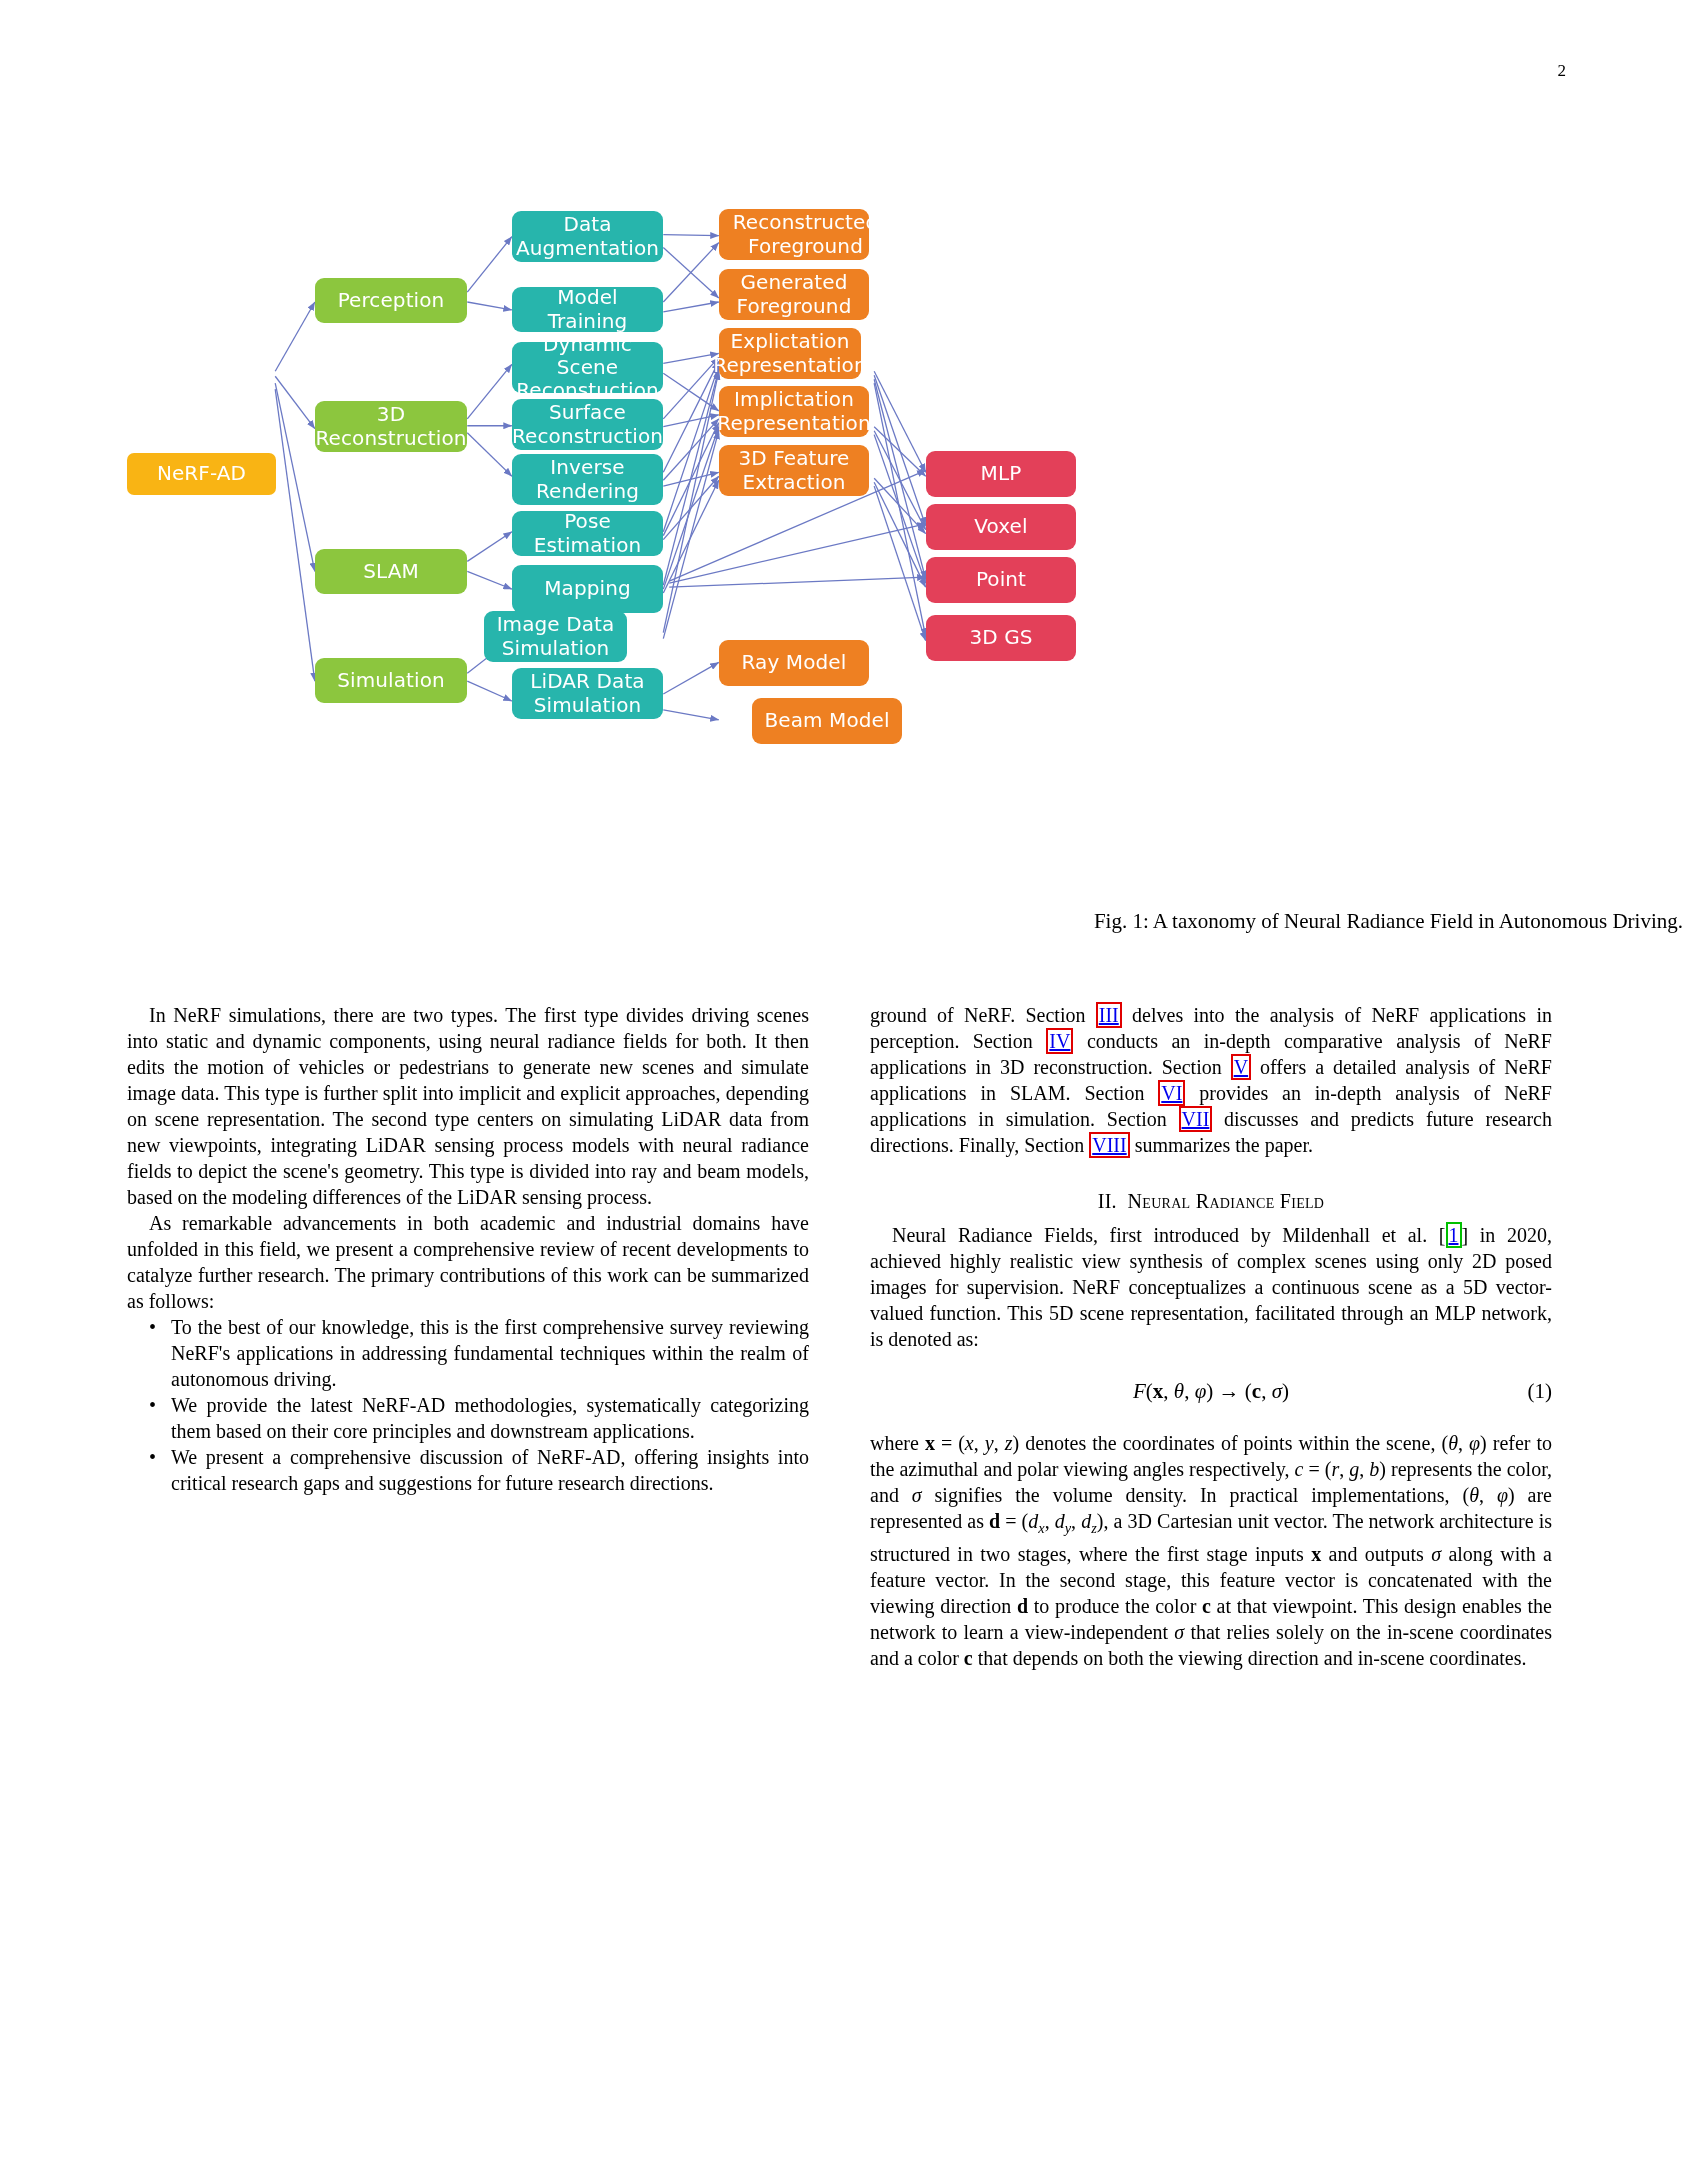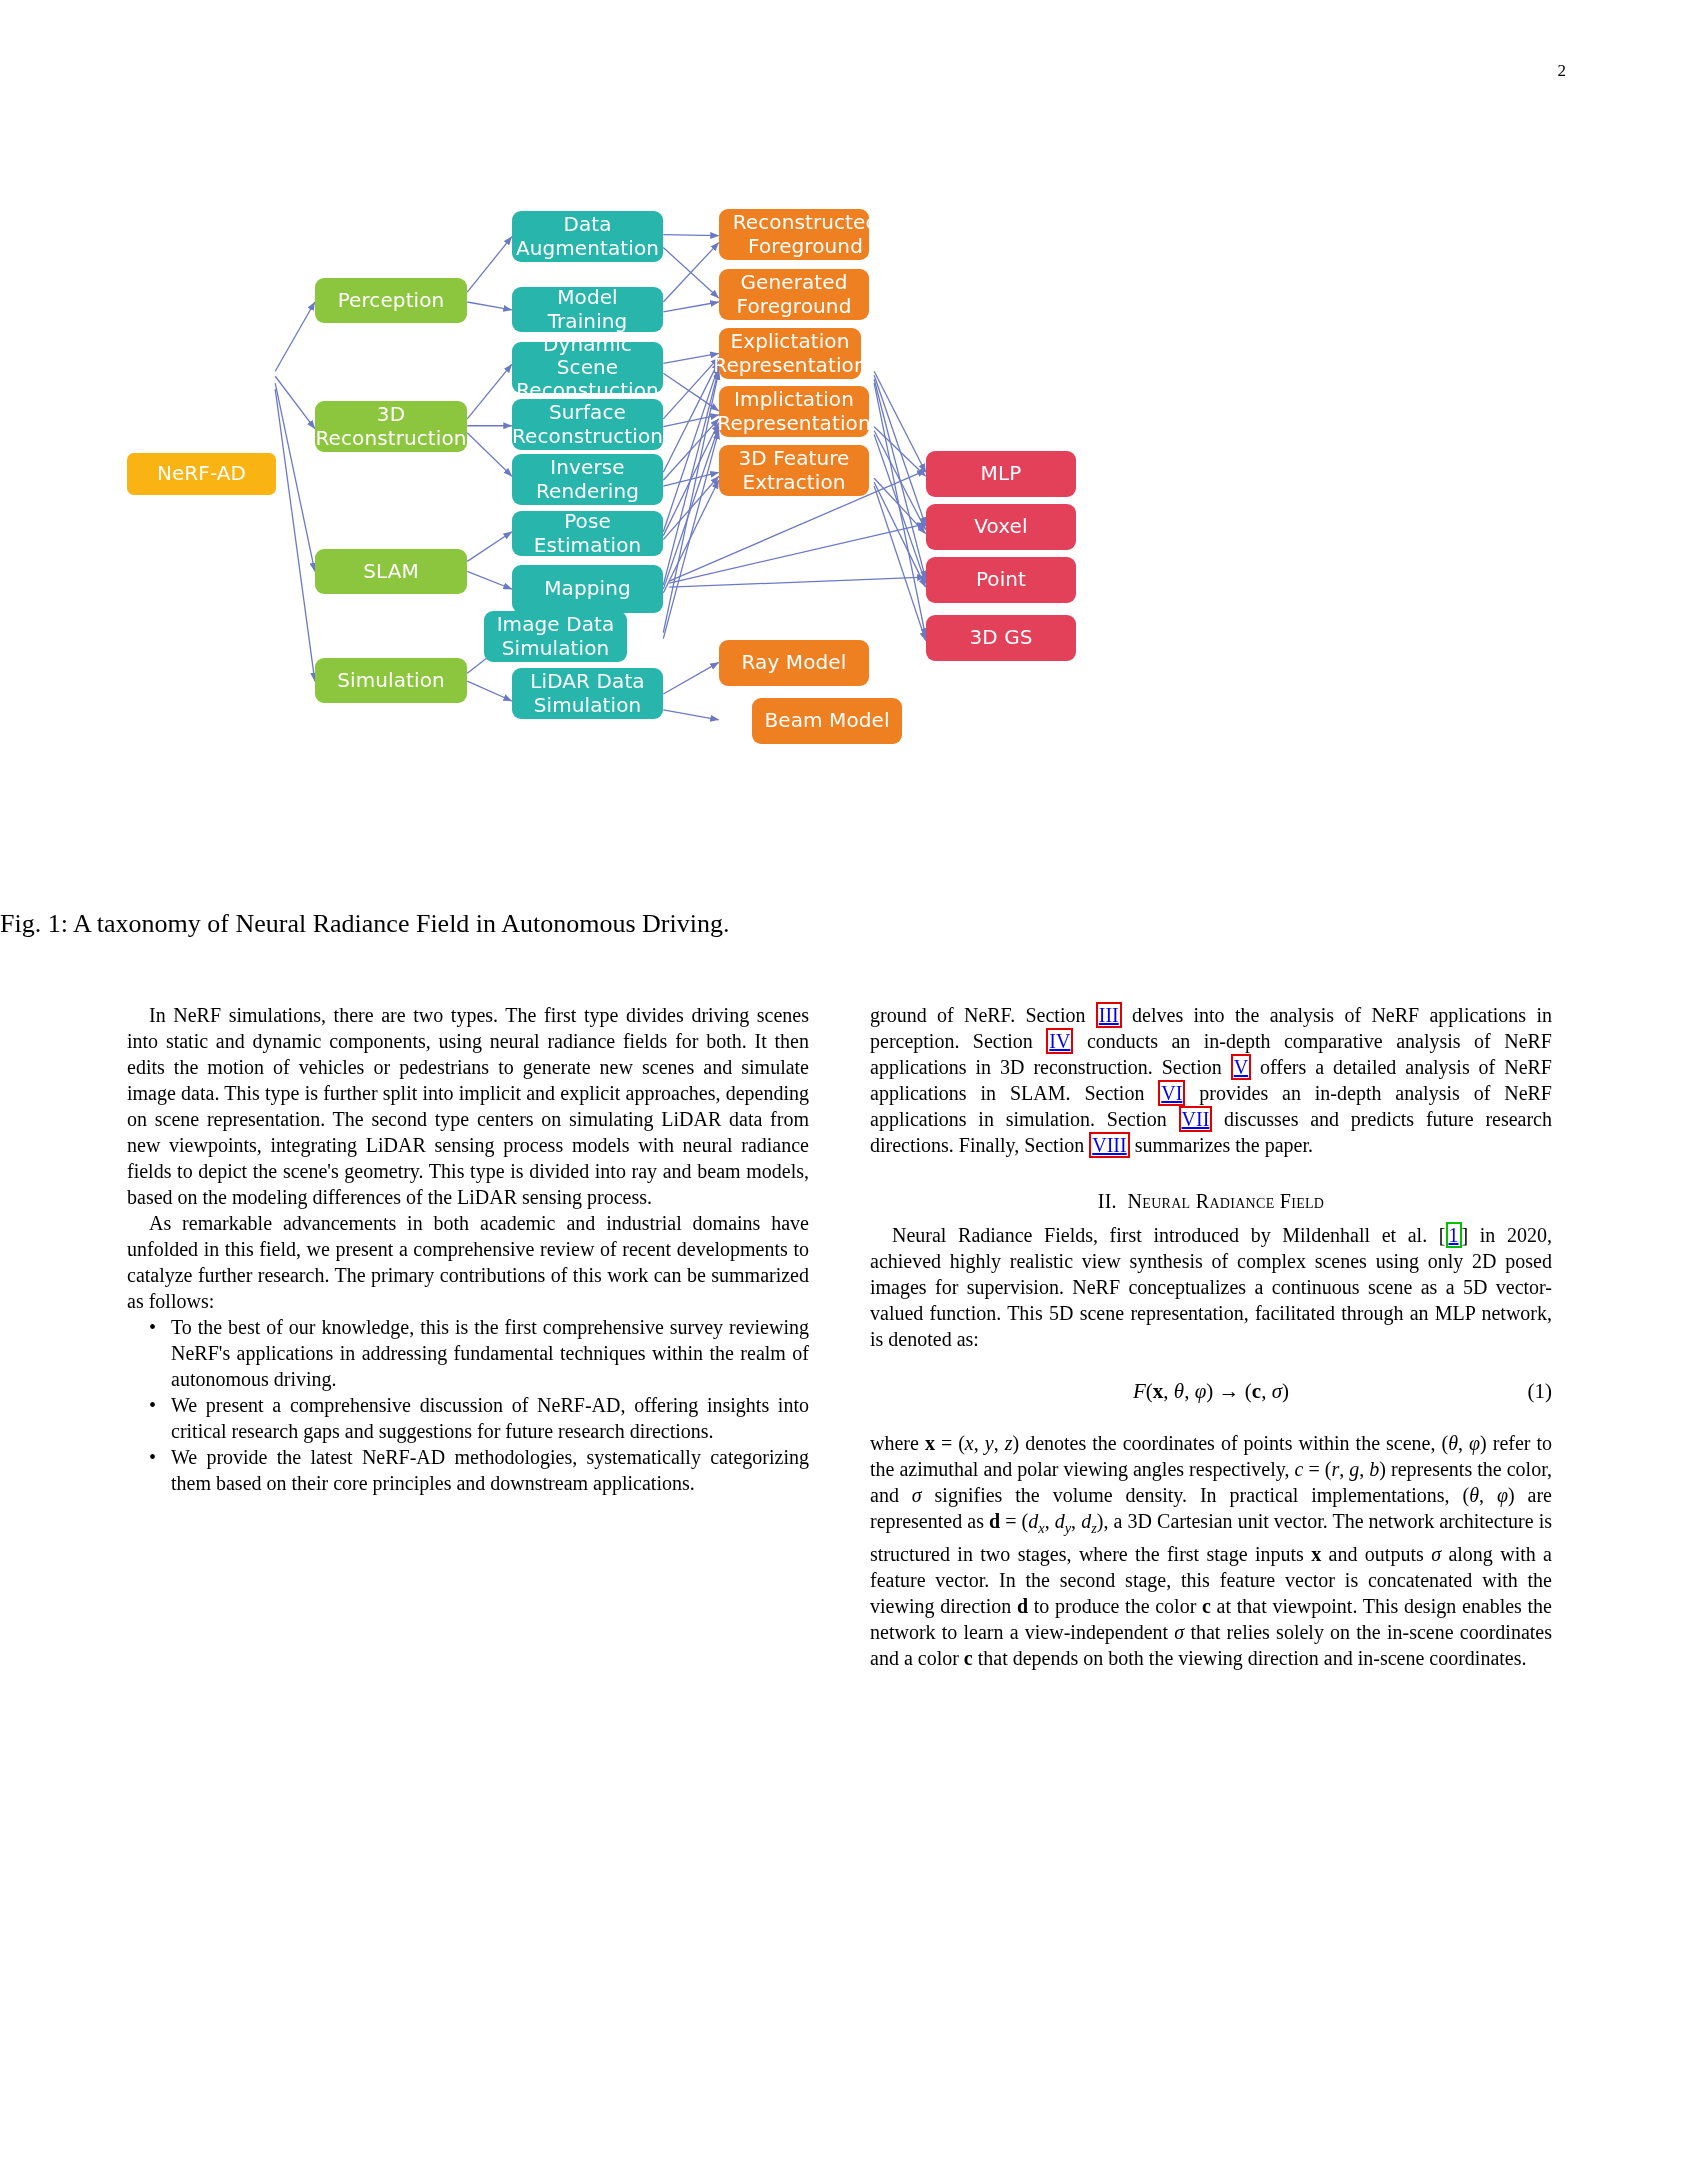--- a/index.html
+++ b/index.html
@@ -58,22 +58,22 @@
   .node.green  { background: #8CC63E; }
   .node.teal   { background: #27B5AC; }
   .node.orange { background: #EE8022; }
   .node.red    { background: #E34059; }
 
   .fig-caption {
     position: absolute;
     left: 0;
     top: 909px;
     width: 1683px;
-    text-align: left;
-    font-size: 26px;
+    text-align: right;
+    font-size: 21px;
     font-family: "Liberation Serif", serif;
   }
 
   
   #body-text {
     position: absolute;
     left: 127px;
     top: 1002px;
     width: 1426px;
     display: flex;
@@ -272,22 +272,22 @@
 <div class="fig-caption">Fig. 1: A taxonomy of Neural Radiance Field in Autonomous Driving.</div>
 
 <div id="body-text">
 
   <div class="column">
     <p class="para indent">In NeRF simulations, there are two types. The first type divides driving scenes into static and dynamic components, using neural radiance fields for both. It then edits the motion of vehicles or pedestrians to generate new scenes and simulate image data. This type is further split into implicit and explicit approaches, depending on scene representation. The second type centers on simulating LiDAR data from new viewpoints, integrating LiDAR sensing process models with neural radiance fields to depict the scene's geometry. This type is divided into ray and beam models, based on the modeling differences of the LiDAR sensing process.</p>
     <p class="para indent">As remarkable advancements in both academic and industrial domains have unfolded in this field, we present a comprehensive review of recent developments to catalyze further research. The primary contributions of this work can be summarized as follows:</p>
 
     <ul class="contrib">
       <li>To the best of our knowledge, this is the first comprehensive survey reviewing NeRF's applications in addressing fundamental techniques within the realm of autonomous driving.</li>
+      <li>We provide the latest NeRF-AD methodologies, systematically categorizing them based on their core principles and downstream applications.</li>
       <li>We present a comprehensive discussion of NeRF-AD, offering insights into critical research gaps and suggestions for future research directions.</li>
-      <li>We provide the latest NeRF-AD methodologies, systematically categorizing them based on their core principles and downstream applications.</li>
     </ul>
 
   </div>
 
   <div class="column">
     <p class="para"><span>ground of NeRF. Section </span><a class="secref" href="#">III</a><span> delves into the analysis of NeRF applications in perception. Section </span><a class="secref" href="#">IV</a><span> conducts an in-depth comparative analysis of NeRF applications in 3D reconstruction. Section </span><a class="secref" href="#">V</a><span> offers a detailed analysis of NeRF applications in SLAM. Section </span><a class="secref" href="#">VI</a><span> provides an in-depth analysis of NeRF applications in simulation. Section </span><a class="secref" href="#">VII</a><span> discusses and predicts future research directions. Finally, Section </span><a class="secref" href="#">VIII</a><span> summarizes the paper.</span></p>
 
     <h2 class="section-head"><span>II.</span>&nbsp;&nbsp;<span>Neural Radiance Field</span></h2>
 
     <p class="para indent"><span>Neural Radiance Fields, first introduced by Mildenhall et al. </span>[<a class="cite" href="#">1</a>]<span> in 2020, achieved highly realistic view synthesis of complex scenes using only 2D posed images for supervision. NeRF conceptualizes a continuous scene as a 5D vector-valued function. This 5D scene representation, facilitated through an MLP network, is denoted as:</span></p>

